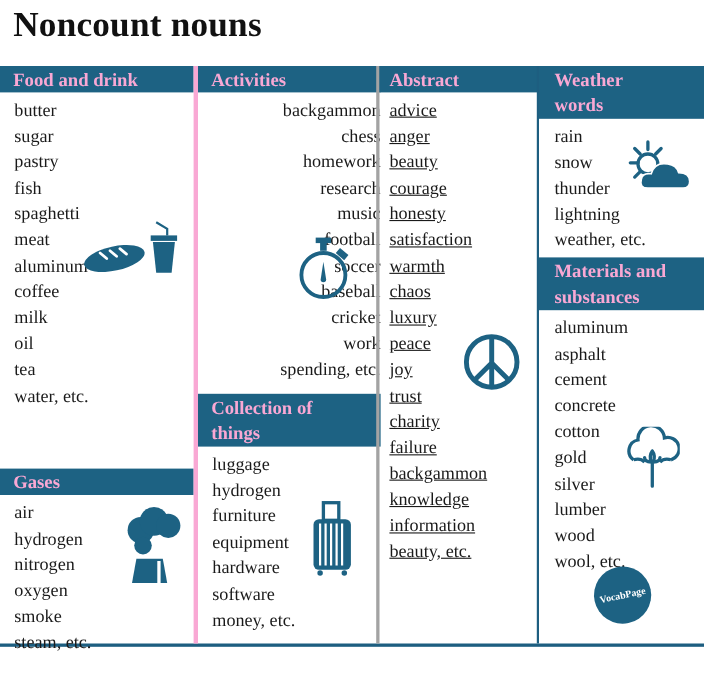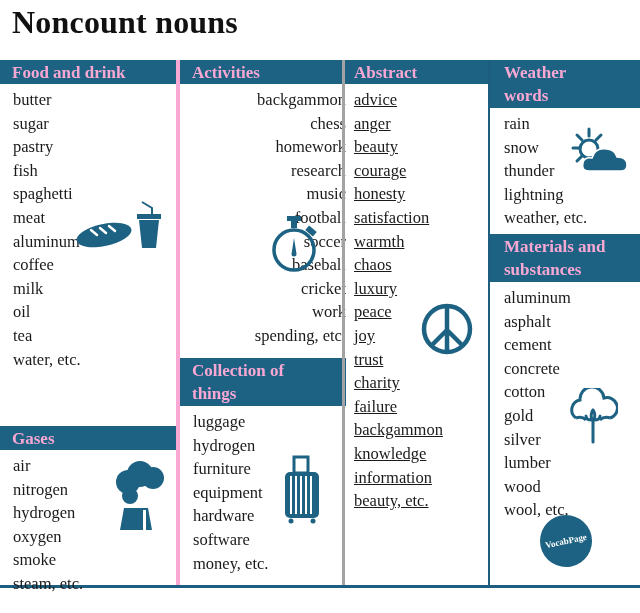--- a/index.html
+++ b/index.html
@@ -37,22 +37,22 @@
       <li>aluminum</li>
       <li>coffee</li>
       <li>milk</li>
       <li>oil</li>
       <li>tea</li>
       <li>water, etc.</li>
     </ul>
     <div class="hdr" style="margin-top:18px;">Gases</div>
     <ul>
       <li>air</li>
+      <li>hydrogen</li>
       <li>nitrogen</li>
-      <li>hydrogen</li>
       <li>oxygen</li>
       <li>smoke</li>
       <li>steam, etc.</li>
     </ul>
   </div>
 
   <div class="col c2">
     <div class="hdr">Activities</div>
     <ul style="height:262px;text-align:right;">
       <li>backgammon</li>

